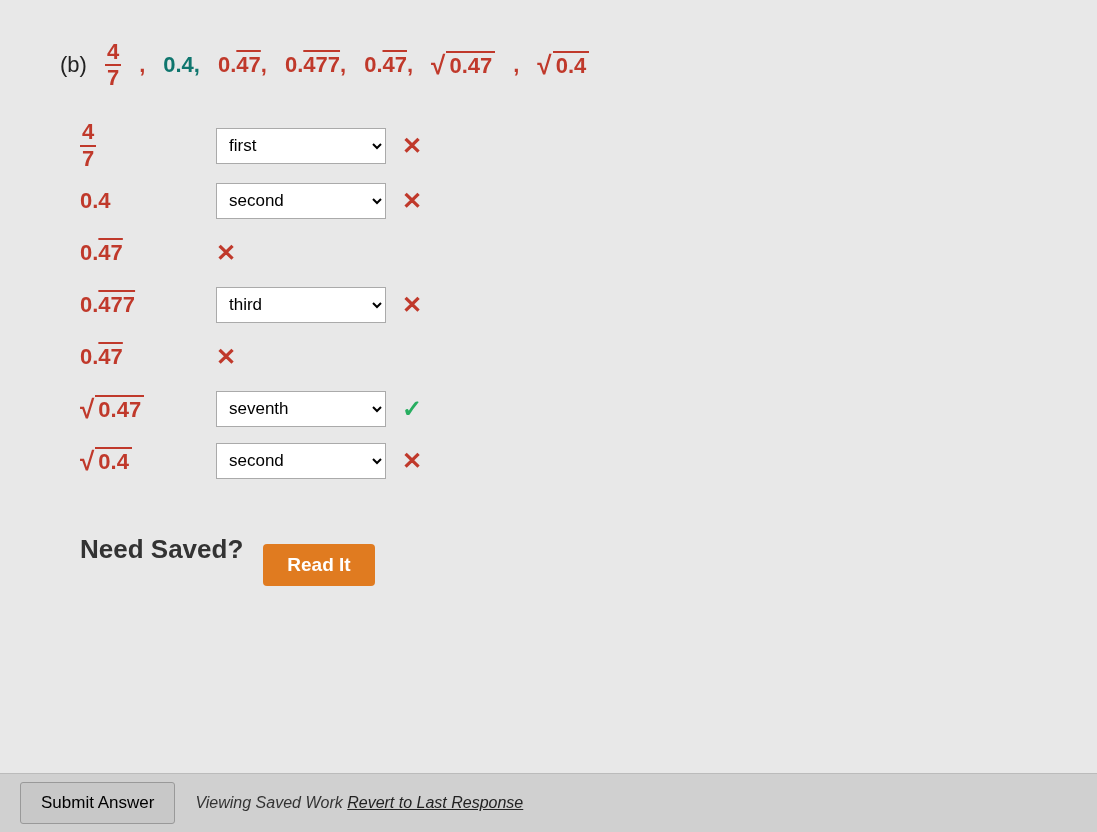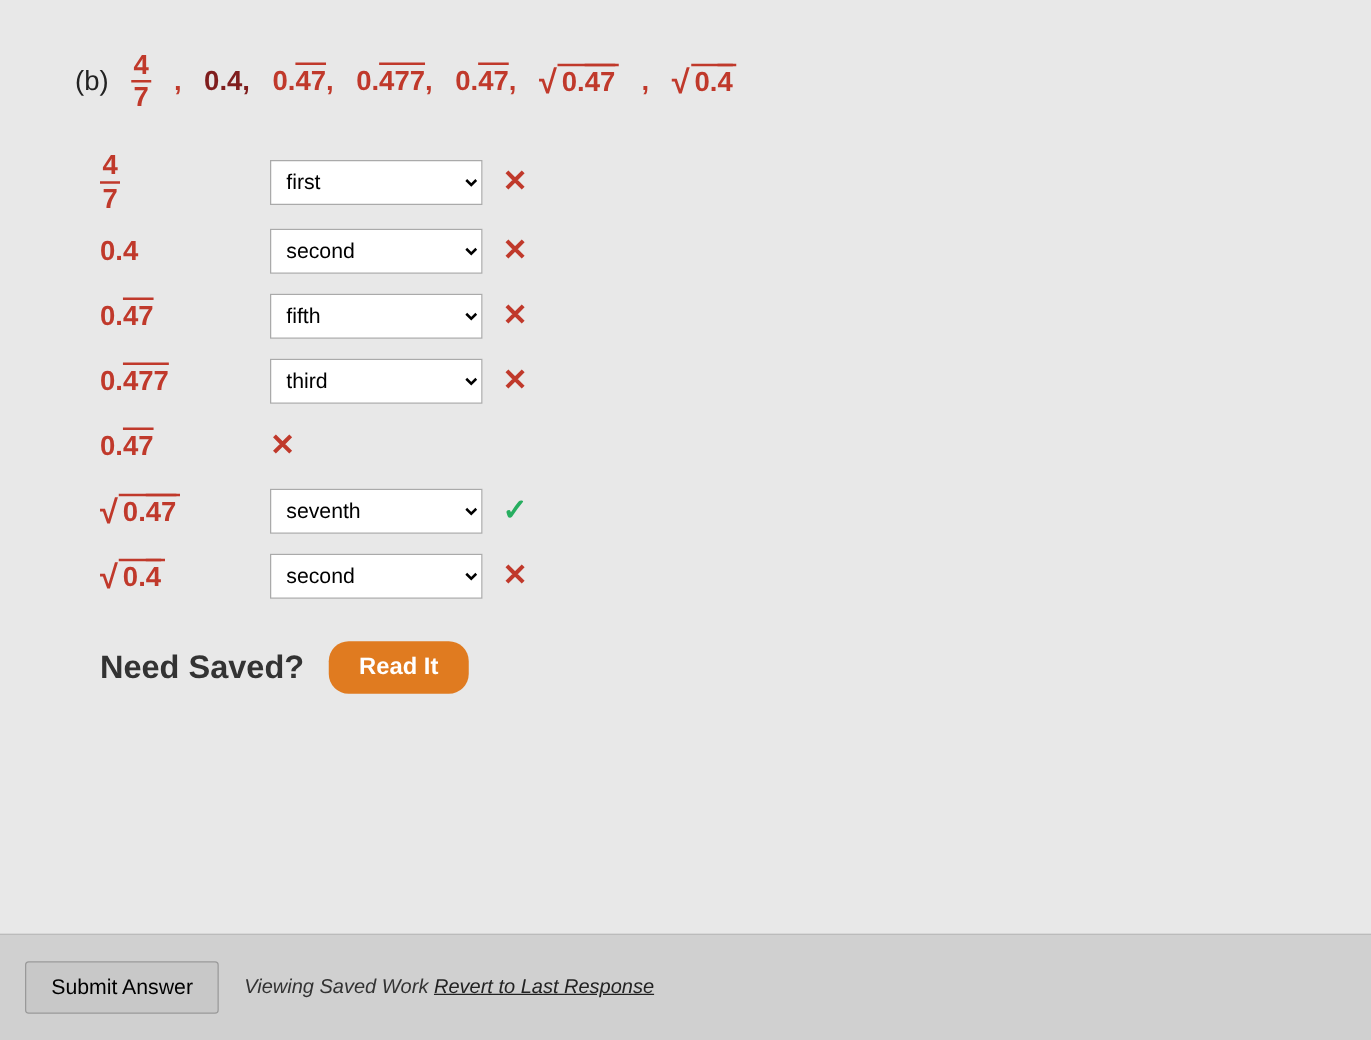--- a/index.html
+++ b/index.html
@@ -108,35 +108,36 @@
       font-weight: bold;
       color: #333;
     }
     .read-it-btn {
       background: #e07b20;
       color: white;
       border: none;
       padding: 10px 24px;
       font-size: 19px;
       font-weight: bold;
-      border-radius: 16px;
-      cursor: pointer;
+      border-radius: 4px;
+      cursor: pointer;
+      margin-top: 31px;
     }
 
     .bottom-bar {
       position: absolute;
       bottom: 0;
       left: 0;
       right: 0;
       background: #d0d0d0;
       border-top: 1px solid #bbb;
       display: flex;
       align-items: center;
       gap: 20px;
-      padding: 21px 20px;
+      padding: 8px 20px;
     }
     .submit-btn {
       background: #c8c8c8;
       border: 1px solid #999;
       padding: 10px 20px;
       font-size: 17px;
       border-radius: 3px;
       cursor: pointer;
       white-space: nowrap;
     }
@@ -159,21 +160,21 @@
 
   <div class="header-row">
     <span class="header-label">(b)</span>
 
     <span class="fraction">
       <span class="num">4</span>
       <span class="den">7</span>
     </span>
     <span>,</span>
 
-    <span style="color:#7f1d1d;">0.4,</span>
+    <span style="color:#0f766e;">0.4,</span>
 
     <span style="color:#c0392b;">0.<span class="overline">47</span>,</span>
 
     <span style="color:#c0392b;">0.<span class="overline">477</span>,</span>
 
     <span style="color:#c0392b;">0.<span class="overline">47</span>,</span>
 
     <span class="sqrt-expr">
       <span class="sqrt-symbol">√</span>
       <span class="sqrt-content">0.<span class="overline">47</span></span>
@@ -210,24 +211,20 @@
         <option>first</option><option selected="">second</option><option>third</option>
         <option>fourth</option><option>fifth</option><option>sixth</option><option>seventh</option>
       </select>
       <span class="status-icon icon-wrong">✕</span>
     </div>
 
     <div class="answer-row">
       <div class="row-label">
         <span>0.<span class="overline">47</span></span>
       </div>
-      <select class="row-select">
-        <option>first</option><option>second</option><option>third</option>
-        <option>fourth</option><option selected="">fifth</option><option>sixth</option><option>seventh</option>
-      </select>
       <span class="status-icon icon-wrong">✕</span>
     </div>
 
     <div class="answer-row">
       <div class="row-label">
         <span>0.<span class="overline">477</span></span>
       </div>
       <select class="row-select">
         <option>first</option><option>second</option><option selected="">third</option>
         <option>fourth</option><option>fifth</option><option>sixth</option><option>seventh</option>

